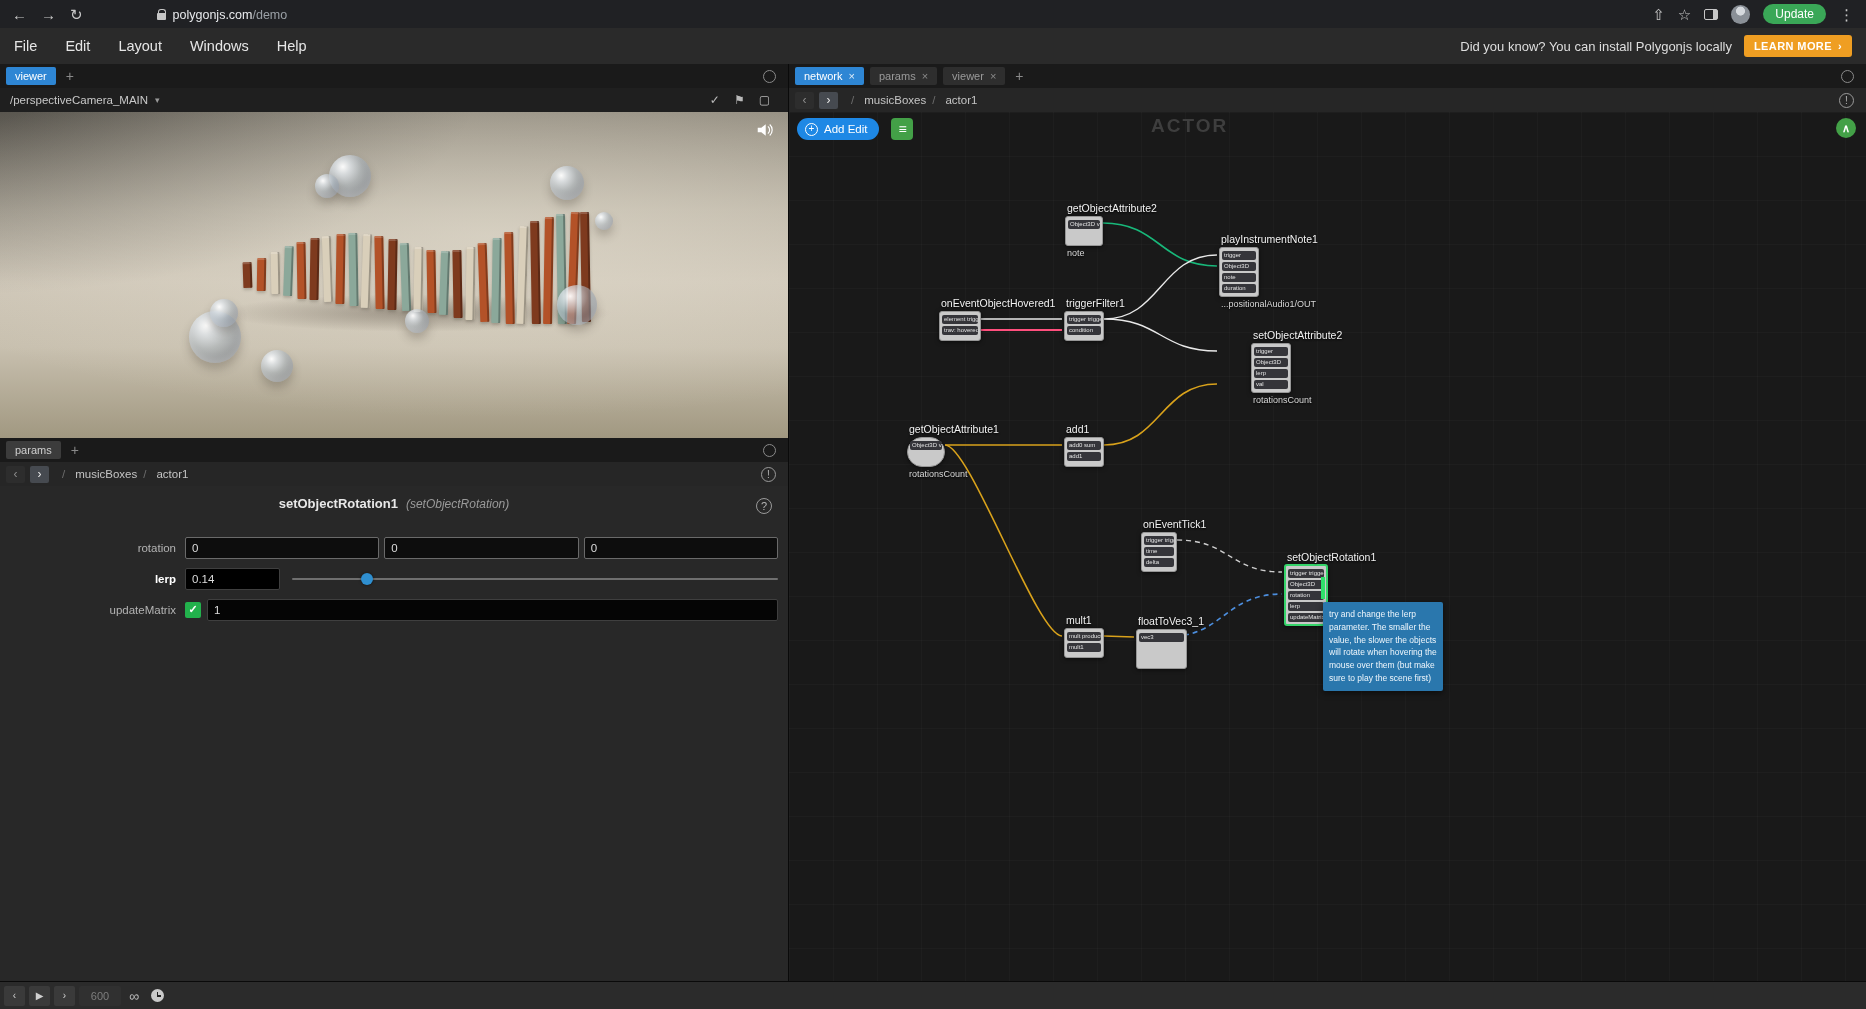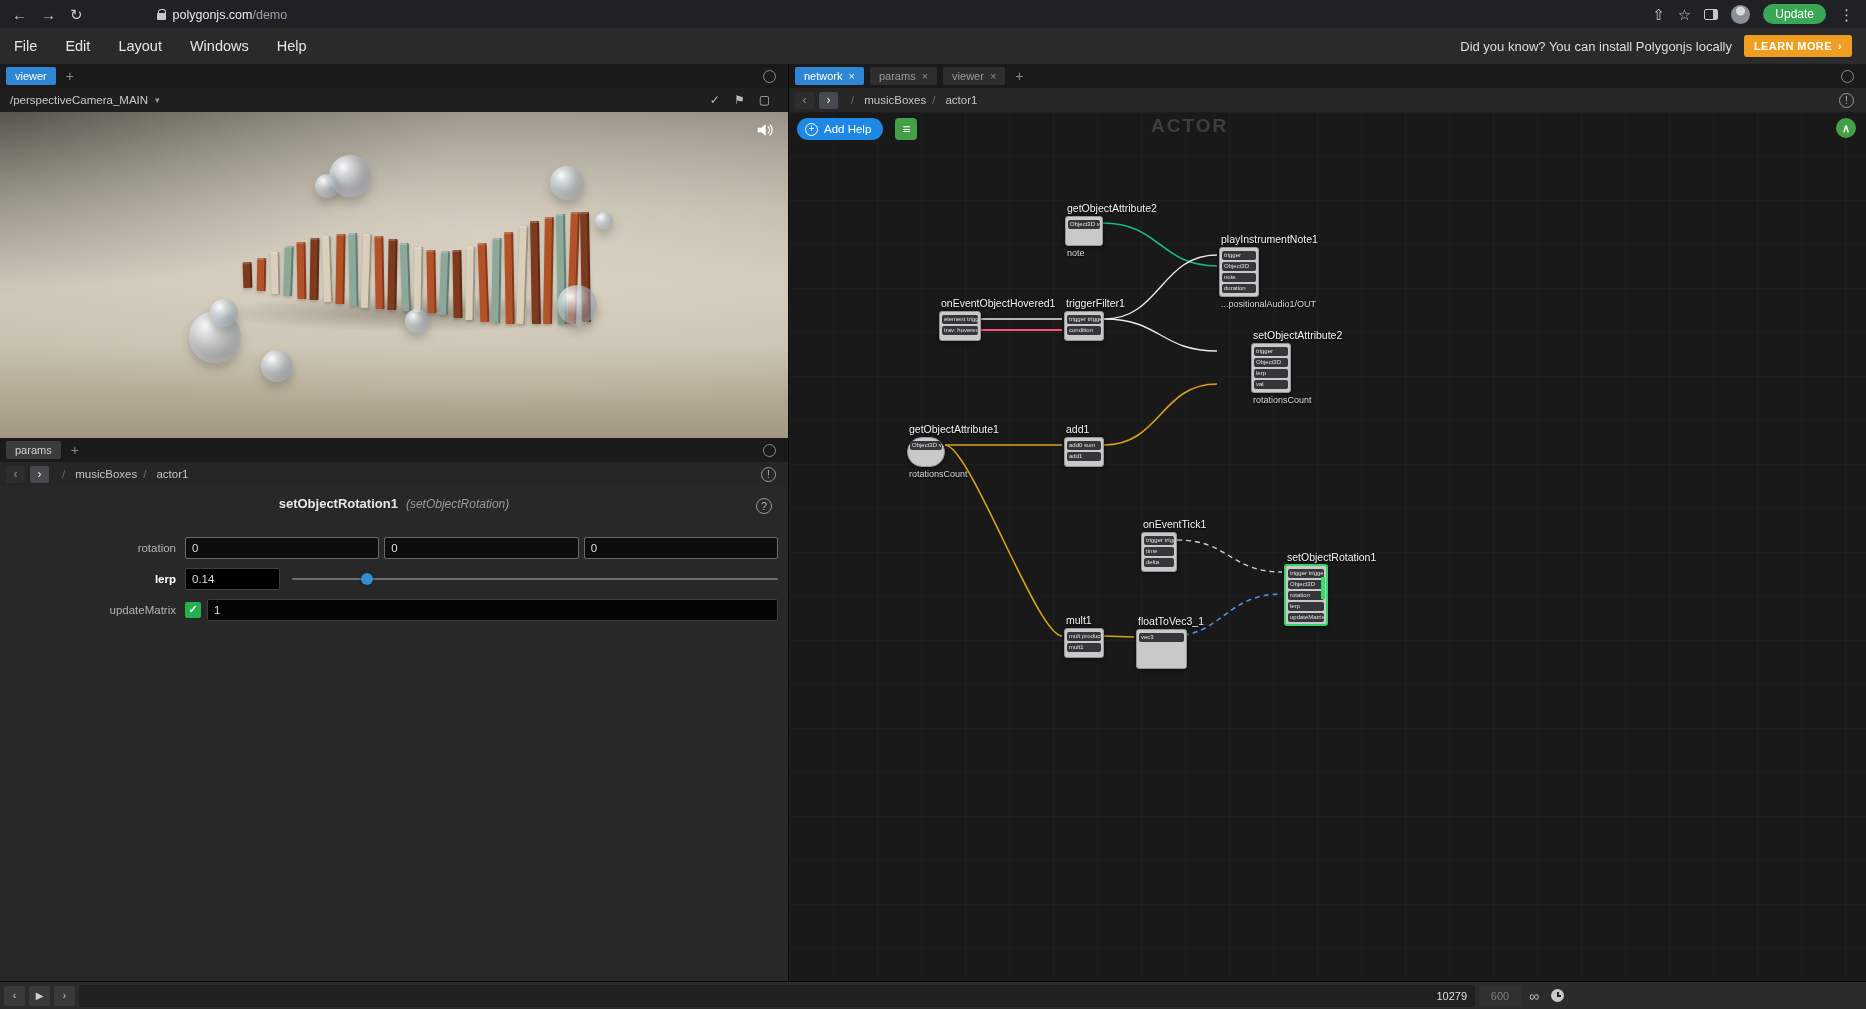--- a/index.html
+++ b/index.html
@@ -334,25 +334,26 @@
       <span class="bar-right">
           <span class="info-badge">!</span>
         </span>
     </div>
 
     <div class="canvas">
       <div class="watermark">ACTOR</div>
       <div class="net-toolbar">
         <span class="addnode-btn">
           <span class="cplus">+</span>
-          <span>Add Help</span>
+          <span>Add Edit</span>
         </span>
         <span class="menugreen">≡</span>
       </div>
       <span class="uptop">∧</span>
+      <div class="tooltip" style="left: 534px; top: 490px;">try and change the lerp parameter. The smaller the value, the slower the objects will rotate when hovering the mouse over them (but make sure to play the scene first)</div>
     <svg class="wires" width="1078" height="869">
           <path d="M314 111 C371 111 371 154 428 154" stroke="#18b87a" fill="none" stroke-width="1.6"></path>
           <path d="M315 207 C371.5 207 371.5 143 428 143" stroke="#e8e8e8" fill="none" stroke-width="1.4"></path>
           <path d="M315 207 C371.5 207 371.5 239 428 239" stroke="#e8e8e8" fill="none" stroke-width="1.4"></path>
           <path d="M192 207 L273 207" stroke="#e8e8e8" fill="none" stroke-width="1.4"></path>
           <path d="M192 218 L273 218" stroke="#ff4f7d" fill="none" stroke-width="2"></path>
           <path d="M156 333 L273 333" stroke="#d9a21b" fill="none" stroke-width="1.6"></path>
           <path d="M315 333 C371.5 333 371.5 272 428 272" stroke="#d9a21b" fill="none" stroke-width="1.6"></path>
           <path d="M156 333 C181 333 248 524 273 524" stroke="#d9a21b" fill="none" stroke-width="1.6"></path>
           <path d="M315 524 L345 525" stroke="#d9a21b" fill="none" stroke-width="1.6"></path>
@@ -426,20 +427,17 @@
           <div class="nrow" style="top: 25px;"></div>
         </div>
       </div>
   </div>
 </div>
 
 <div class="timeline">
   <span class="tbtn">‹</span>
   <span class="tbtn">▶</span>
   <span class="tbtn">›</span>
-  <span class="track">
-    <span class="cur-frame">10279</span>
-  </span>
   <span class="endbox">600</span>
   <span class="tl-icon">∞</span>
   <span class="clockicon"></span>
   <span class="tl-spacer"></span>
 </div>
 
 </body></html>

